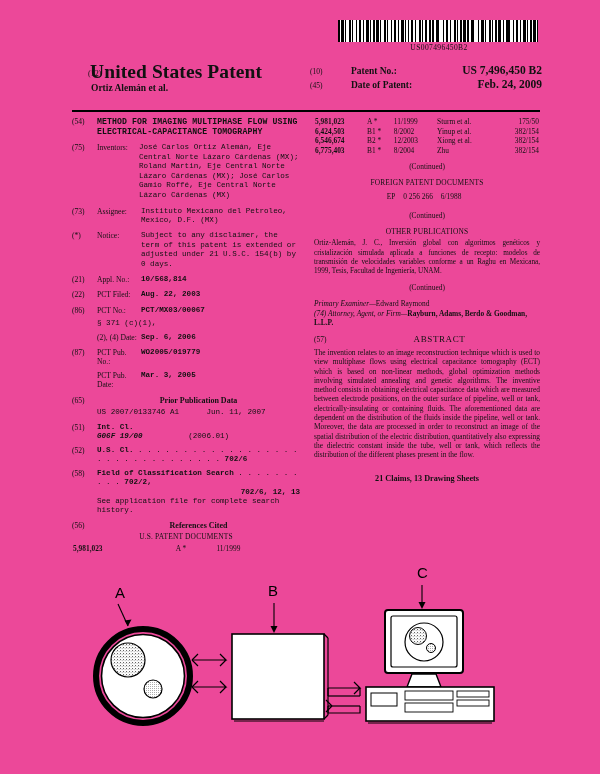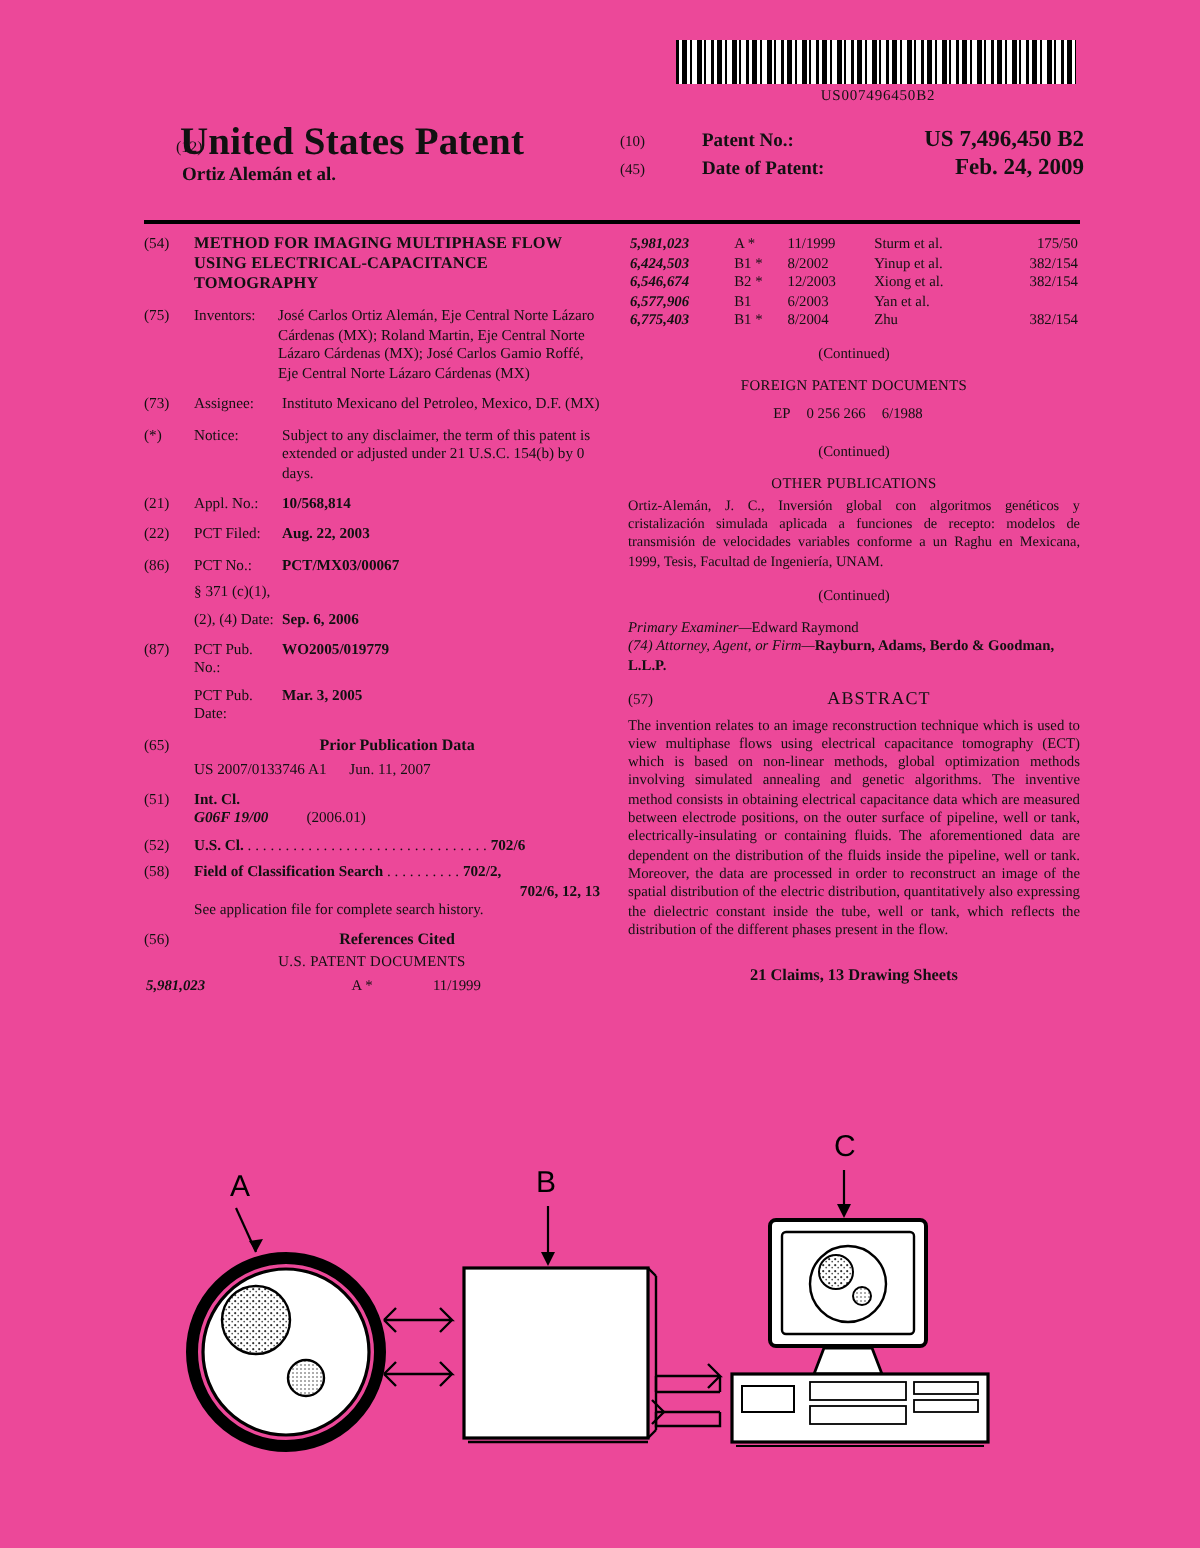--- a/index.html
+++ b/index.html
@@ -147,20 +147,21 @@
   .fld .code {
     width: 25px;
     flex: none;
   }
   .fld .lbl {
     width: 44px;
     flex: none;
   }
   .fld .body-txt {
     flex: 1;
+    font-family: Liberation Mono, monospace;
   }
   .title-txt {
     font-weight: bold;
     font-size: 8.2px;
     line-height: 10px;
     letter-spacing: 0.1px;
   }
   .b { font-weight: bold; }
   .i { font-style: italic; }
 
@@ -195,21 +196,21 @@
     font-size: 7.4px;
     line-height: 9.6px;
     width: 100%;
     border-collapse: collapse;
   }
   .ustable td {
     padding: 0 1px;
     vertical-align: top;
     white-space: nowrap;
   }
-  .ustable td.num { font-weight: bold; font-style: italic; }
+  .ustable td.num { font-weight: bold; }
   .ustable td.kind { }
   .ustable td.dt { text-align: left; }
   .ustable td.who { }
   .ustable td.cls { text-align: right; }
 
   .cont {
     text-align: center;
     font-size: 7.4px;
     margin: 7px 0 7px 0;
   }
@@ -438,27 +439,20 @@
           <td class="cls">382/154</td>
         </tr>
         <tr>
           <td class="num">6,546,674</td>
           <td class="kind">B2 *</td>
           <td class="dt">12/2003</td>
           <td class="who">Xiong et al.</td>
           <td class="cls">382/154</td>
         </tr>
         <tr>
-          <td class="num">6,577,906</td>
-          <td class="kind">B1</td>
-          <td class="dt">6/2003</td>
-          <td class="who">Yan et al.</td>
-          <td class="cls"></td>
-        </tr>
-        <tr>
           <td class="num">6,775,403</td>
           <td class="kind">B1 *</td>
           <td class="dt">8/2004</td>
           <td class="who">Zhu</td>
           <td class="cls">382/154</td>
         </tr>
       </tbody>
         </table>
 
       <div class="cont">(Continued)</div>

